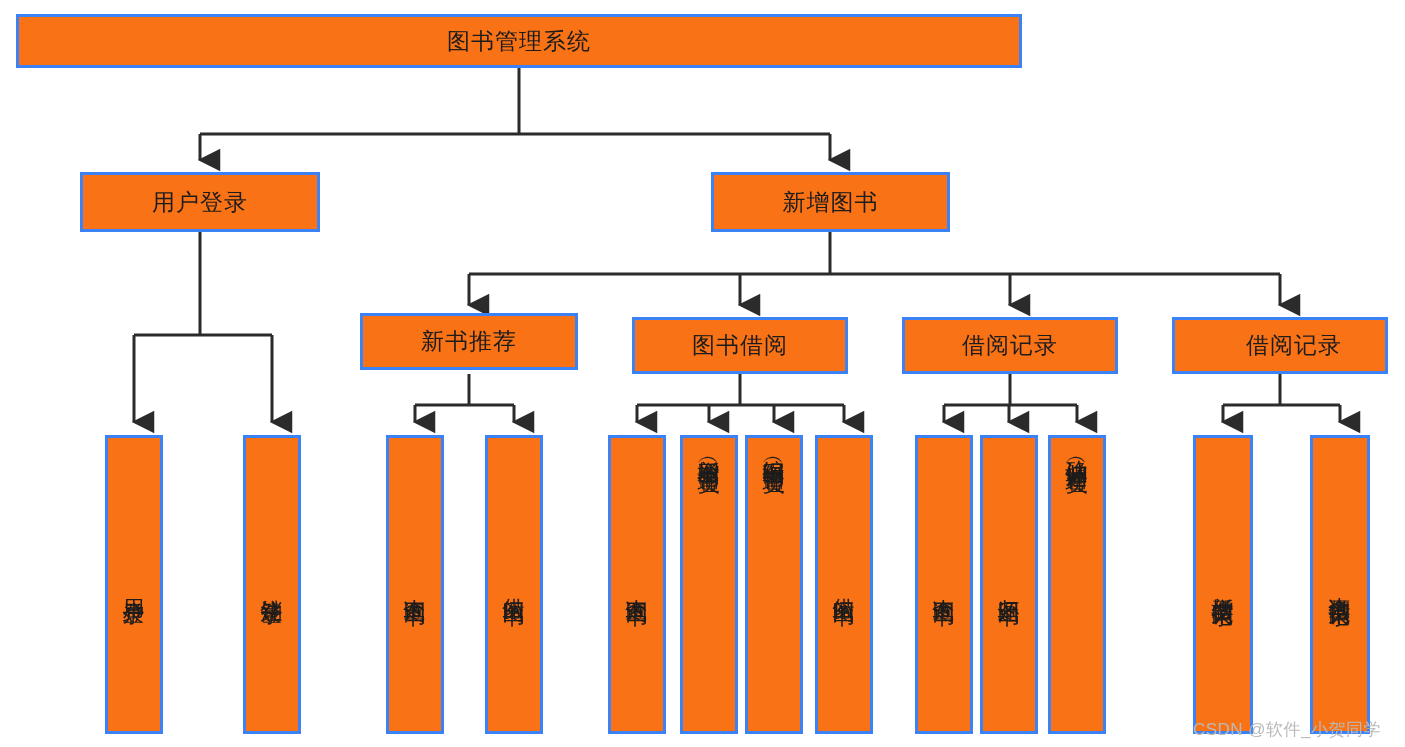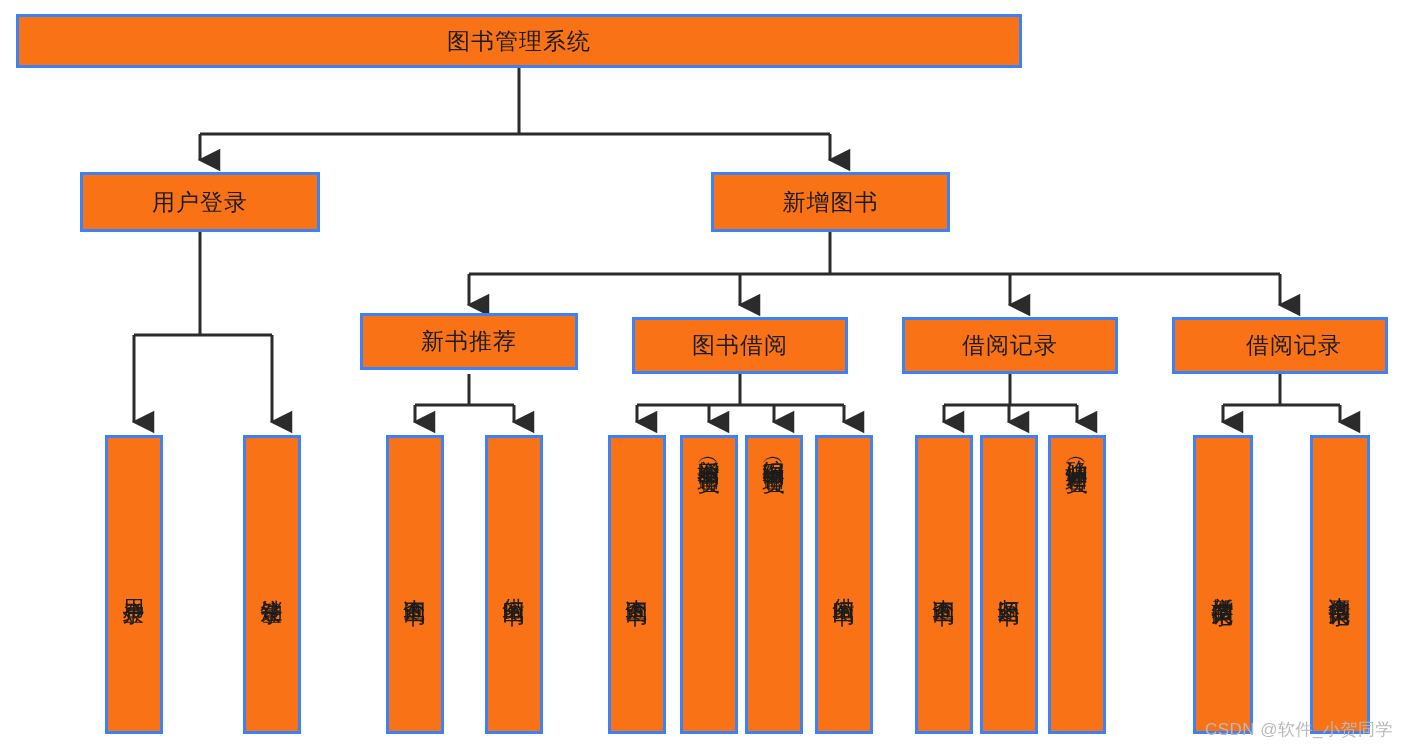--- a/index.html
+++ b/index.html
@@ -57,21 +57,21 @@
     text-align: left;
   }
   .node.vtop {
     justify-content: flex-start;
   }
   .node.vmid {
     justify-content: center;
   }
   #watermark {
     position: absolute;
-    right: 12px;
+    right: 24px;
     bottom: 6px;
     font-size: 17px;
     color: #b9b9b9;
     letter-spacing: 0.5px;
     z-index: 3;
     white-space: nowrap;
   }
 </style>
 </head>
 <body>

